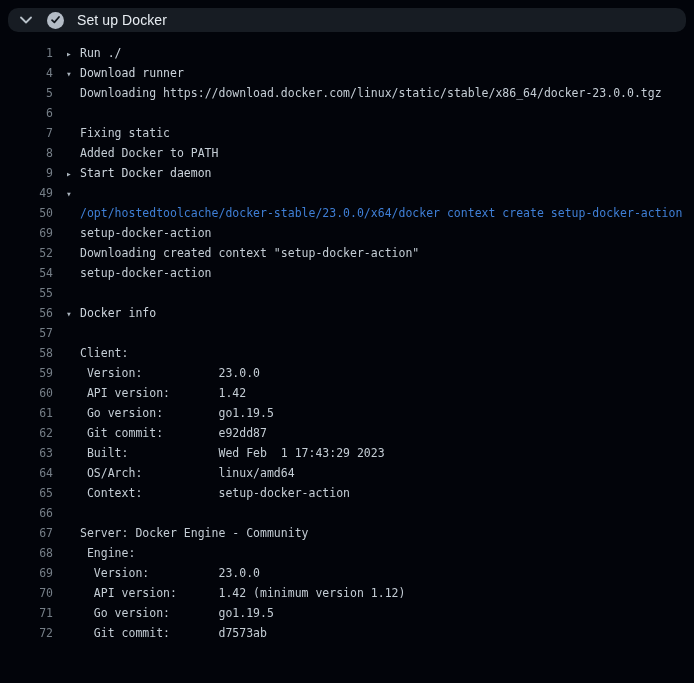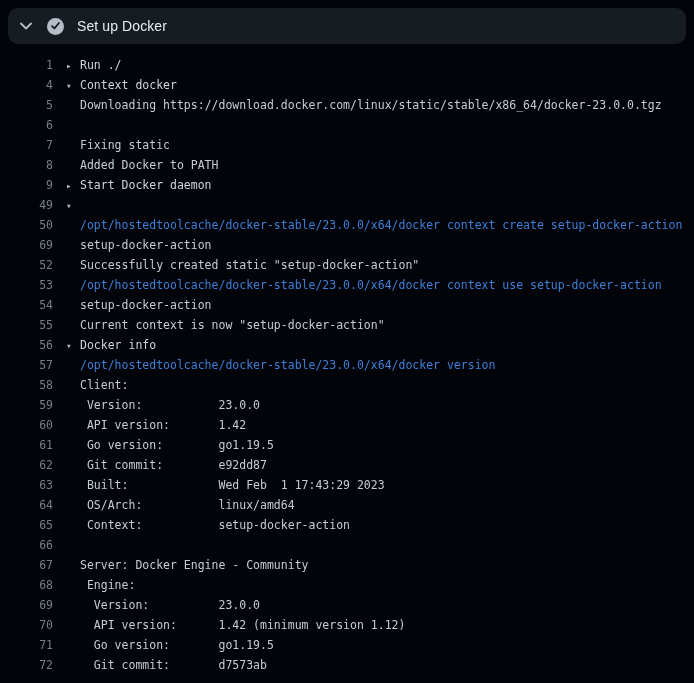--- a/index.html
+++ b/index.html
@@ -6,21 +6,21 @@
     margin: 0;
     padding: 0;
     width: 694px;
     height: 683px;
     background: #02040a;
     overflow: hidden;
     font-family: "Liberation Sans", sans-serif;
   }
   .step-header {
     margin: 8px 8px 0 8px;
-    height: 36px;
+    height: 24px;
     background: #171c23;
     border-radius: 10px;
     display: flex;
     align-items: center;
     padding: 0 12px 0 10px;
     box-sizing: border-box;
     cursor: pointer;
   }
   .chevron {
     width: 16px;
@@ -106,21 +106,21 @@
 <div class="log-area">
   <div class="log-line group">
     <span class="ln">1</span>
     <span class="arrow">▸</span>
     <span class="txt">Run ./</span>
   </div>
 
   <div class="log-line group">
     <span class="ln">4</span>
     <span class="arrow">▾</span>
-    <span class="txt">Context docker</span>
+    <span class="txt">Download runner</span>
   </div>
 
   <div class="log-line plain">
     <span class="ln">5</span>
     <span class="arrow"></span>
     <span class="txt">Downloading <a>https://download.docker.com/linux/static/stable/x86_64/docker-23.0.0.tgz</a></span>
   </div>
 
   <div class="log-line command">
     <span class="ln">6</span>
@@ -158,51 +158,44 @@
 
   <div class="log-line plain">
     <span class="ln">69</span>
     <span class="arrow"></span>
     <span class="txt">setup-docker-action</span>
   </div>
 
   <div class="log-line plain">
     <span class="ln">52</span>
     <span class="arrow"></span>
-    <span class="txt">Successfully created static "setup-docker-action"</span>
-  </div>
-
-  <div class="log-line command">
-    <span class="ln">53</span>
-    <span class="arrow"></span>
-    <span class="txt">/opt/hostedtoolcache/docker-stable/23.0.0/x64/docker context use setup-docker-action</span>
-  </div>
+    <span class="txt">Downloading created context "setup-docker-action"</span>
+  </div>
+
 
   <div class="log-line plain">
     <span class="ln">54</span>
     <span class="arrow"></span>
     <span class="txt">setup-docker-action</span>
   </div>
 
   <div class="log-line plain">
     <span class="ln">55</span>
     <span class="arrow"></span>
-    <span class="txt">Current context is now "setup-docker-action"</span>
   </div>
 
   <div class="log-line group">
     <span class="ln">56</span>
     <span class="arrow">▾</span>
     <span class="txt">Docker info</span>
   </div>
 
   <div class="log-line command">
     <span class="ln">57</span>
     <span class="arrow"></span>
-    <span class="txt">/opt/hostedtoolcache/docker-stable/23.0.0/x64/docker version</span>
   </div>
 
   <div class="log-line plain">
     <span class="ln">58</span>
     <span class="arrow"></span>
     <span class="txt">Client:</span>
   </div>
 
   <div class="log-line plain">
     <span class="ln">59</span>

